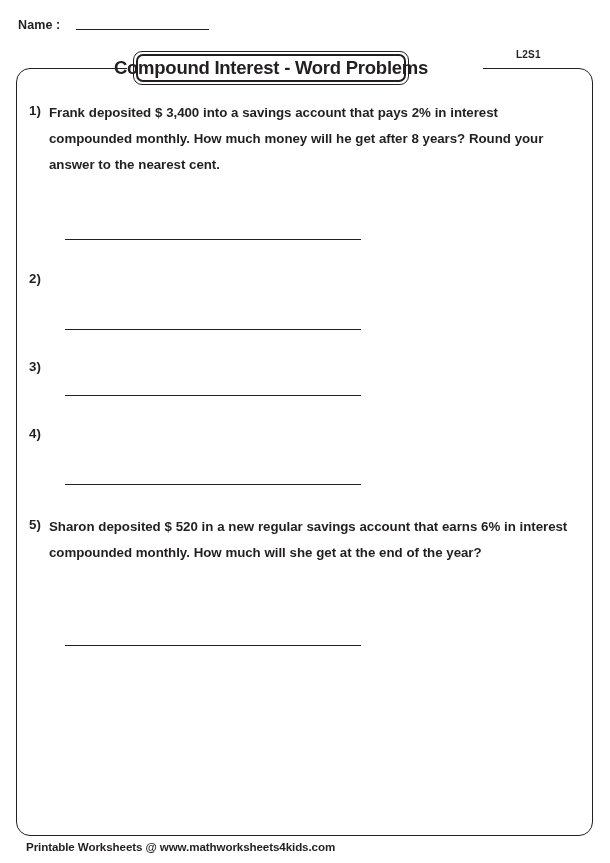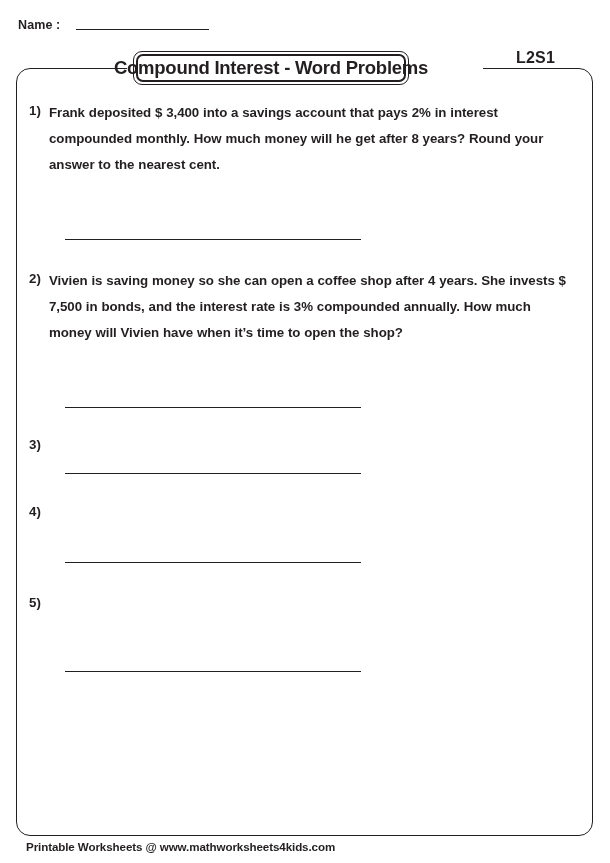--- a/index.html
+++ b/index.html
@@ -67,21 +67,21 @@
     font-weight: bold;
     letter-spacing: -0.25px;
     color: #231f20;
     white-space: nowrap;
   }
 
   .sheet-code {
     position: absolute;
     top: 49px;
     left: 516px;
-    font-size: 16px;
+    font-size: 10px;
     font-weight: bold;
     letter-spacing: 0.2px;
     color: #231f20;
   }
 
   
   .sheet {
     position: absolute;
     top: 68px;
     left: 16px;
@@ -203,21 +203,20 @@
     <span class="problem-number">1)</span>
     <div class="problem-body">
       <div class="problem-text">Frank deposited $ 3,400 into a savings account that pays 2% in interest compounded monthly. How much money will he get after 8 years? Round your answer to the nearest cent.</div>
       <div class="answer-rule"></div>
     </div>
   </div>
 
   <div class="problem p2">
     <span class="problem-number">2)</span>
     <div class="problem-body">
-      <div class="problem-text">Vivien is saving money so she can open a coffee shop after 4 years. She invests $ 7,500 in bonds, and the interest rate is 3% compounded annually.  How much money will Vivien have when it’s time to open the shop?</div>
       <div class="answer-rule"></div>
     </div>
   </div>
 
   <div class="problem p3">
     <span class="problem-number">3)</span>
     <div class="problem-body">
       <div class="answer-rule"></div>
     </div>
   </div>
@@ -225,19 +224,20 @@
   <div class="problem p4">
     <span class="problem-number">4)</span>
     <div class="problem-body">
       <div class="answer-rule"></div>
     </div>
   </div>
 
   <div class="problem p5">
     <span class="problem-number">5)</span>
     <div class="problem-body">
+      <div class="problem-text">Sharon deposited $ 520 in a new regular savings account that earns 6% in interest compounded monthly. How much will she get at the end of the year?</div>
       <div class="answer-rule"></div>
     </div>
   </div>
 
 </div>
 
 <div class="footer">Printable Worksheets @ www.mathworksheets4kids.com</div>
 
 </body></html>

